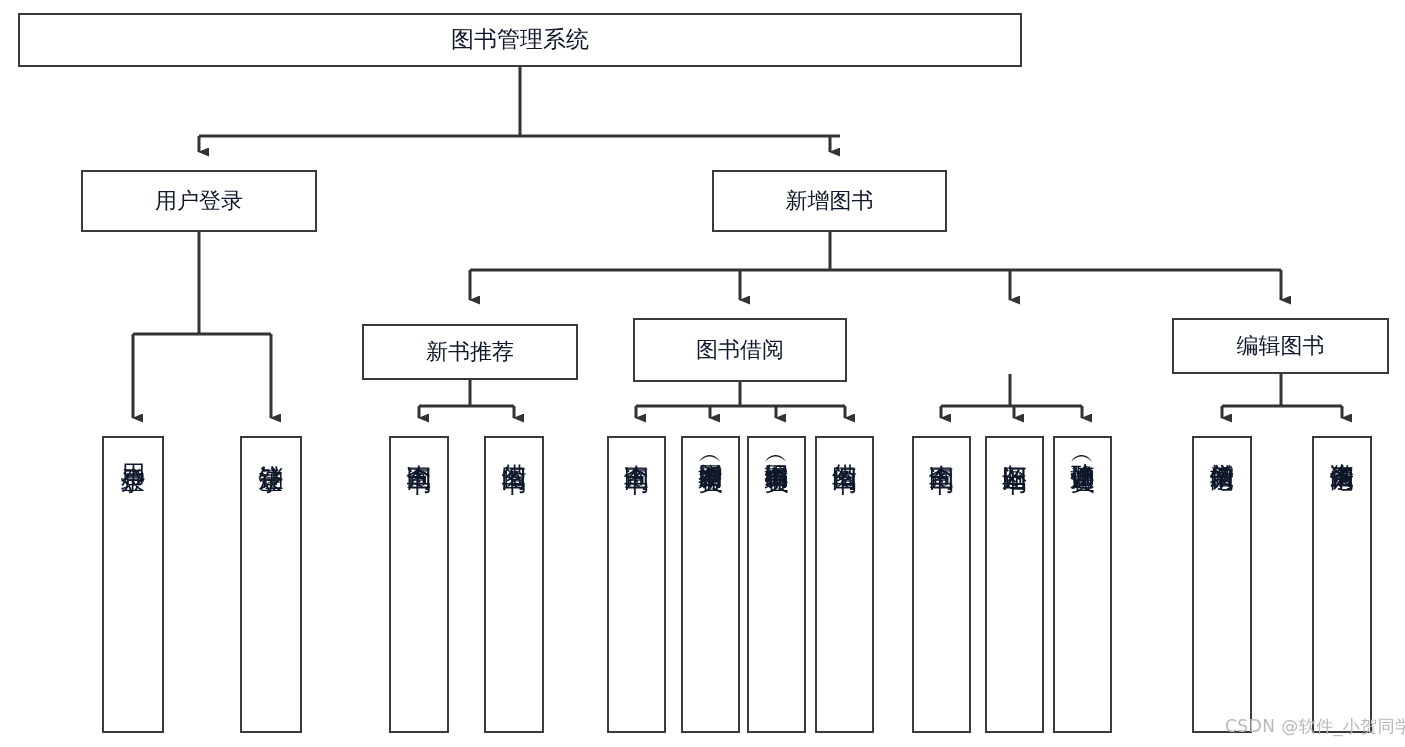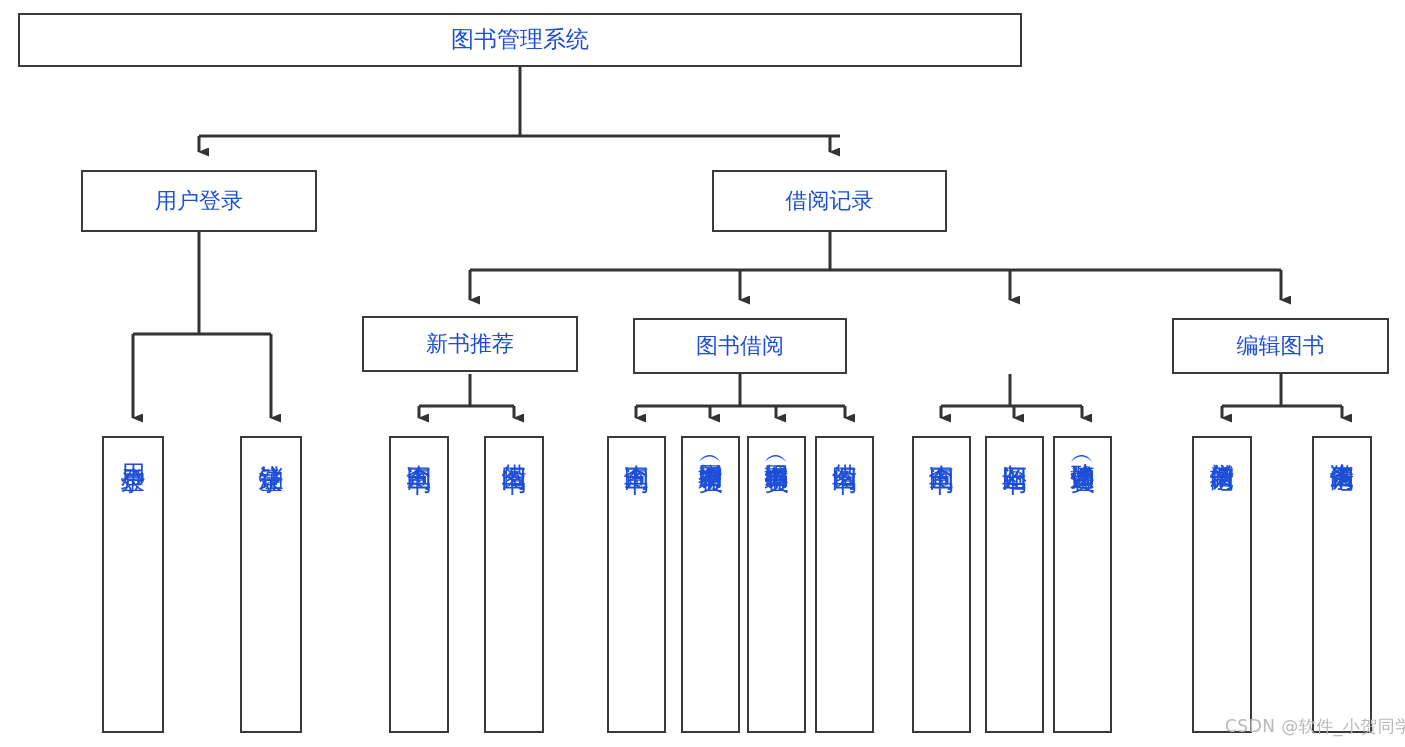--- a/index.html
+++ b/index.html
@@ -32,21 +32,21 @@
     border: 2px solid #3a3a3a;
     display: flex;
     align-items: center;
     justify-content: center;
     color: #2b2b2b;
     line-height: 1.18;
   }
   .node-label {
     display: block;
     text-align: center;
-    color: #1d4ed8;
+    color: #0f172a;
     white-space: nowrap;
   }
   
   .node-root {
     font-size: 23px;
   }
   
   .node-branch {
     font-size: 22px;
   }
@@ -135,27 +135,27 @@
   </svg>
 
   <div class="node node-root" style="left: 18px; top: 13px; width: 1004px; height: 54px;">
     <span class="node-label">图书管理系统</span>
   </div>
 
   <div class="node node-branch" style="left: 81px; top: 170px; width: 236px; height: 62px;">
     <span class="node-label">用户登录</span>
   </div>
   <div class="node node-branch" style="left: 712px; top: 170px; width: 235px; height: 62px;">
-    <span class="node-label">借阅记录</span>
-  </div>
-
-  <div class="node node-branch" style="left: 362px; top: 316px; width: 216px; height: 56px;">
+    <span class="node-label">新增图书</span>
+  </div>
+
+  <div class="node node-branch" style="left: 362px; top: 324px; width: 216px; height: 56px;">
     <span class="node-label">新书推荐</span>
   </div>
-  <div class="node node-branch" style="left: 633px; top: 318px; width: 214px; height: 56px;">
+  <div class="node node-branch" style="left: 633px; top: 318px; width: 214px; height: 64px;">
     <span class="node-label">图书借阅</span>
   </div>
   <div class="node node-branch" style="left: 1172px; top: 318px; width: 217px; height: 56px;">
     <span class="node-label">编辑图书</span>
   </div>
 
   <div id="leaf-container">
       <div class="node node-leaf" style="left: 102px; top: 436px; width: 62px; height: 297px;">
         <span class="node-label">用户登录</span>
       </div>

